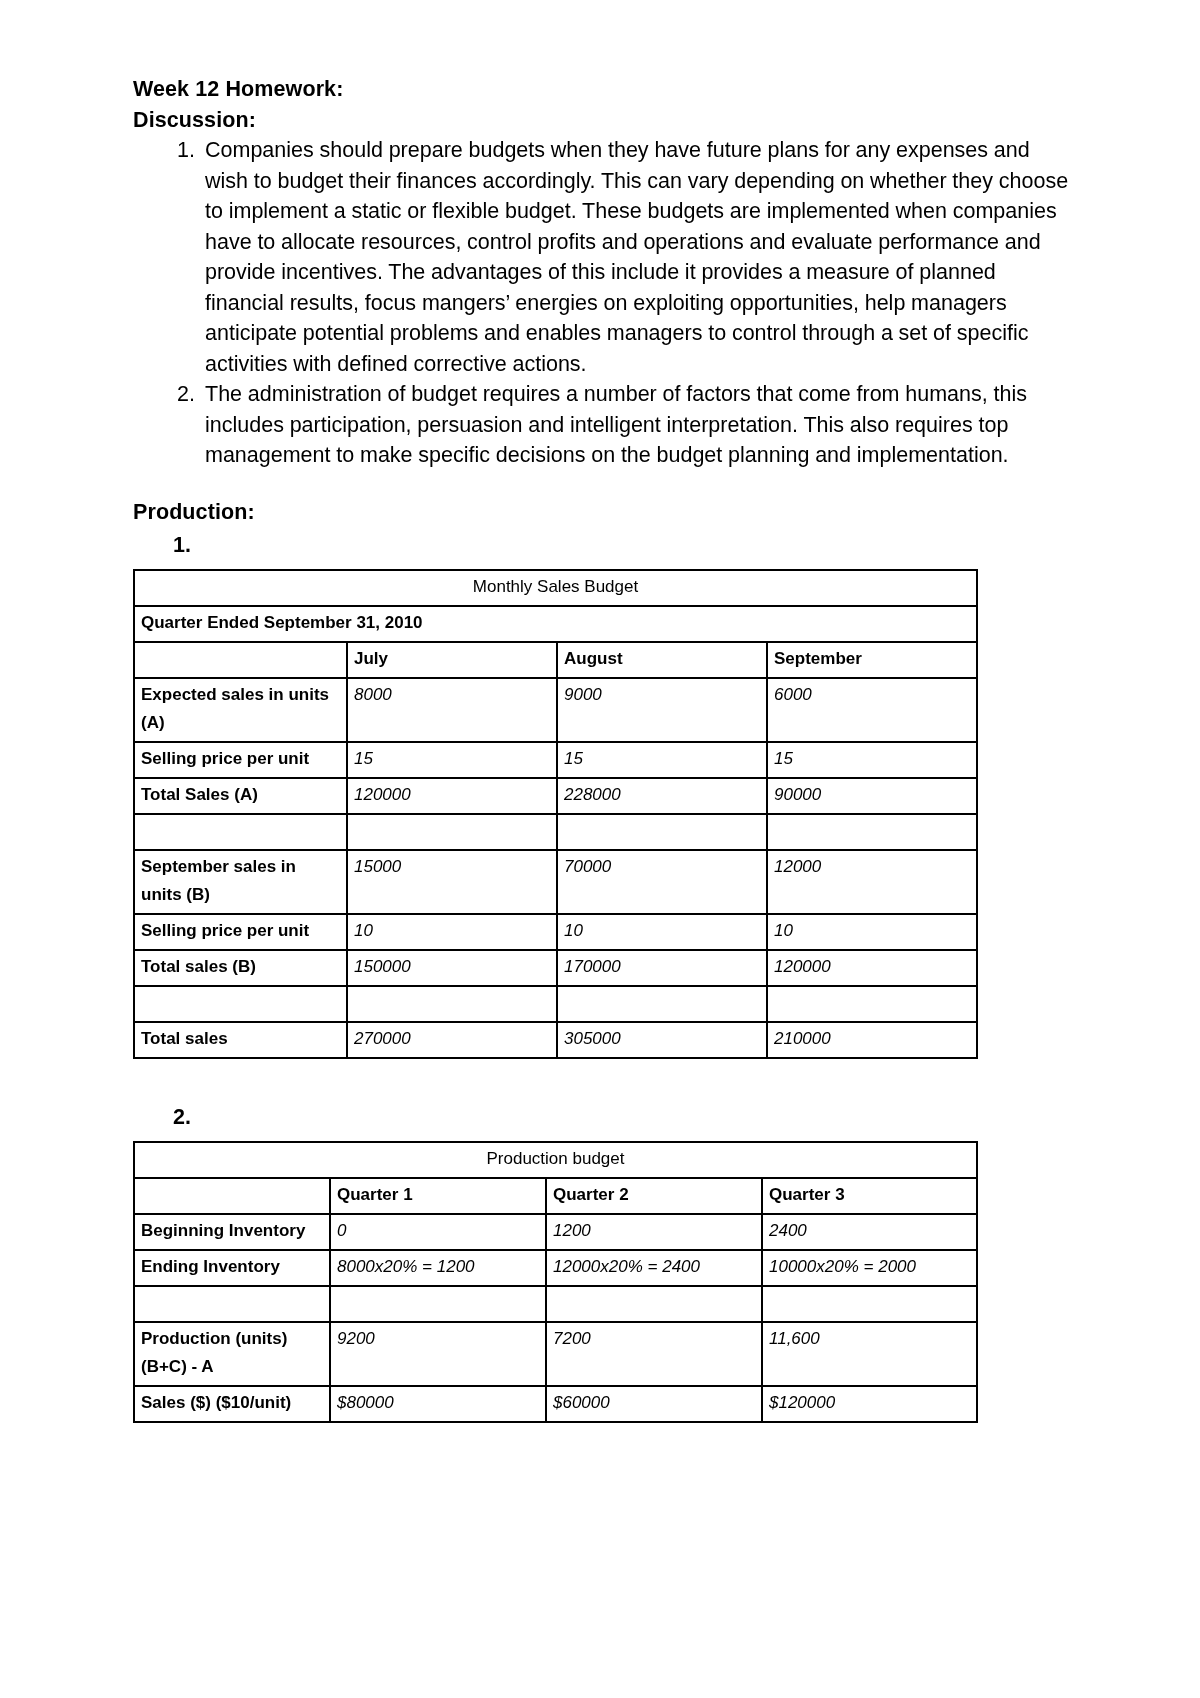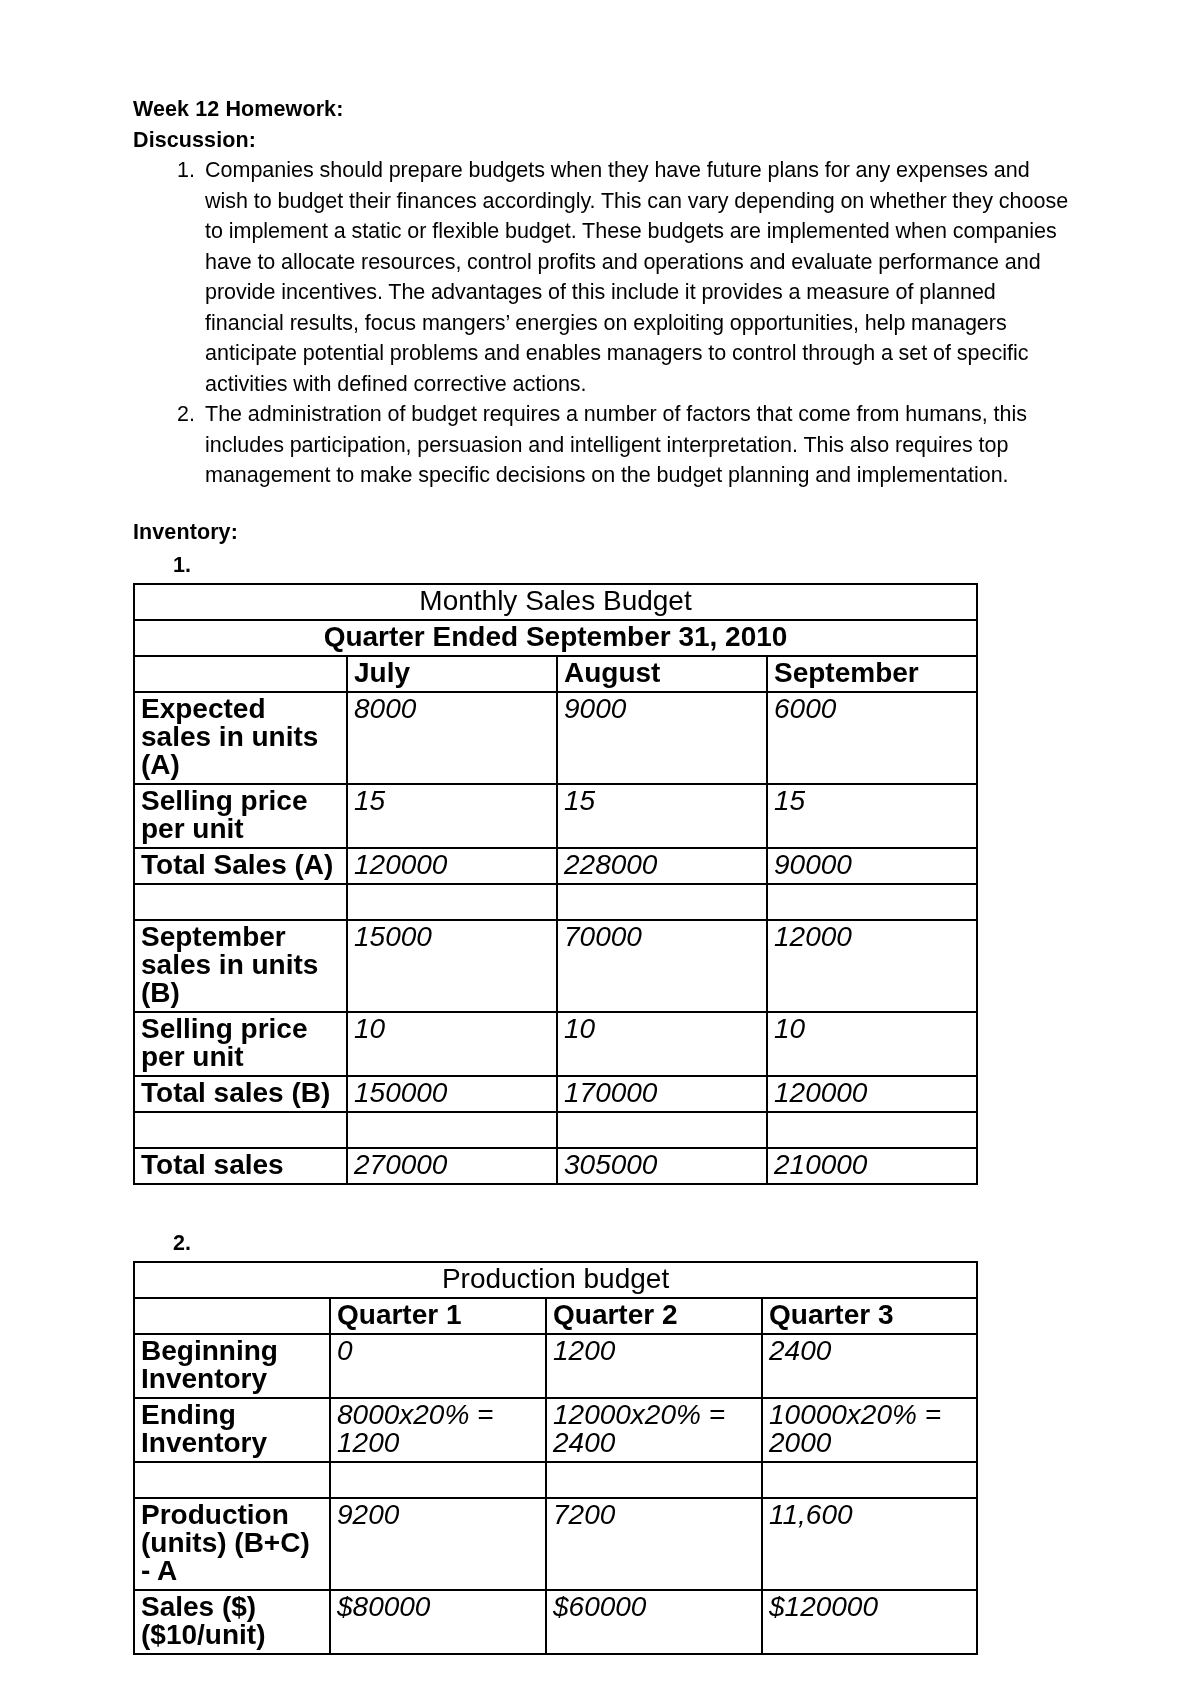--- a/index.html
+++ b/index.html
@@ -12,21 +12,21 @@
     height: 1698px;
     font-family: "Liberation Sans", "DejaVu Sans", sans-serif;
     color: #000000;
     -webkit-font-smoothing: none;
   }
   .page {
     position: relative;
     width: 1200px;
     height: 1698px;
     box-sizing: border-box;
-    padding: 94px 125px 0 133px;
+    padding: 74px 125px 0 133px;
   }
   
   .doc {
     font-size: 21.5px;
     line-height: 30.5px;
     transform-origin: left top;
   }
   .heading {
     font-weight: bold;
     font-size: 21.5px;
@@ -62,36 +62,35 @@
     font-weight: bold;
     font-size: 21.5px;
     line-height: 28px;
     padding-left: 40px;
     margin-top: 4px;
   }
   table.budget {
     border-collapse: collapse;
     width: 843px;
     table-layout: fixed;
-    margin-top: 4px;
-    font-size: 28px;
+    margin-top: 10px;
+    font-size: 17px;
     line-height: 28px;
   }
   table.budget td {
     border: 2px solid #000000;
     padding: 2px 6px 4px 6px;
     vertical-align: top;
     height: 28px;
   }
   table.budget td.title {
     text-align: center;
     font-weight: normal;
   }
   table.budget td.subtitle {
-    text-align: center;
     font-weight: bold;
     border-radius: 17px;
   }
   table.budget td.lbl {
     font-weight: bold;
   }
   table.budget td.val {
     font-weight: normal;
     font-style: italic;
   }
@@ -120,21 +119,21 @@
         <span class="para">Companies should prepare budgets when they have future plans for any expenses and wish to budget their finances accordingly. This can vary depending on whether they choose to implement a static or flexible budget. These budgets are implemented when companies have to allocate resources, control profits and operations and evaluate performance and provide incentives. The advantages of this include it provides a measure of planned financial results, focus mangers’ energies on exploiting opportunities, help managers anticipate potential problems and enables managers to control through a set of specific activities with defined corrective actions.</span>
       </li>
       <li>
         <span class="num">2.</span>
         <span class="para">The administration of budget requires a number of factors that come from humans, this includes participation, persuasion and intelligent interpretation. This also requires top management to make specific decisions on the budget planning and implementation.</span>
       </li>
     </ol>
 
     <div class="gap-26"></div>
 
-    <div class="heading">Inventory:</div>
+    <div class="heading">Production:</div>
     <div class="ex-num">1.</div>
 
     <table class="budget">
       <colgroup>
         <col style="width:213px">
           <col style="width:210px">
           <col style="width:210px">
           <col style="width:210px">
       </colgroup>
       <tbody>

